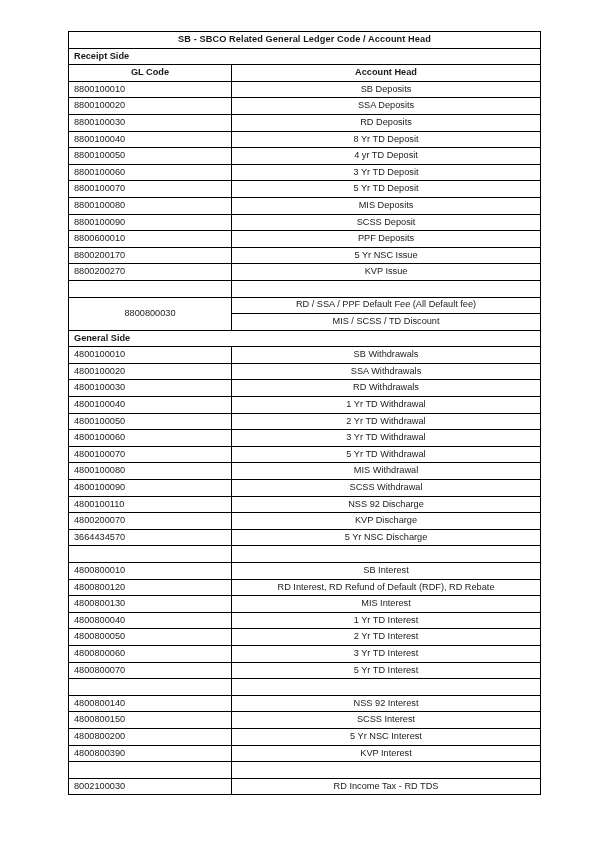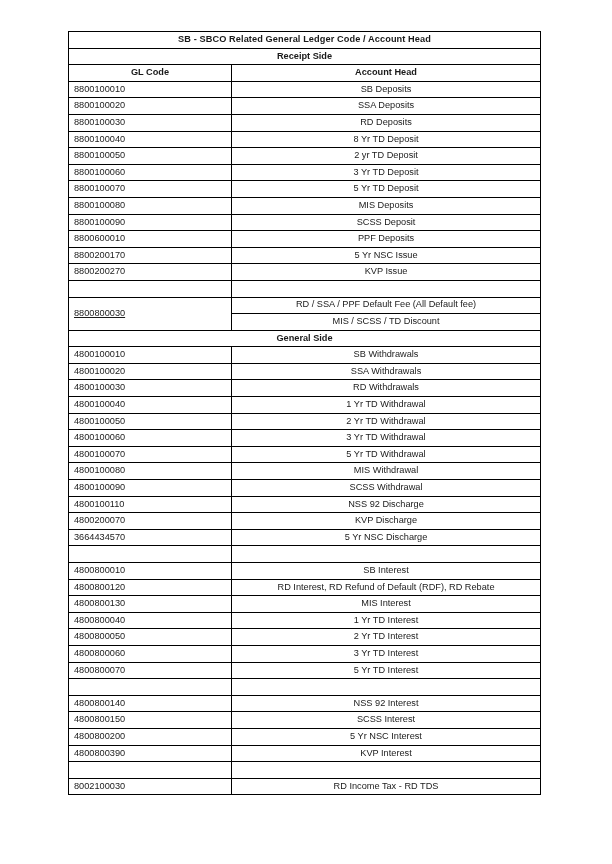--- a/index.html
+++ b/index.html
@@ -49,21 +49,21 @@
   td.title-cell {
     text-align: center;
     font-weight: bold;
     font-size: 10.2px;
     color: #ee1c25;
     height: 17px;
     letter-spacing: 0.1px;
   }
   
   td.section-cell {
-    text-align: center;
+    text-align: left;
     font-weight: bold;
     font-size: 10px;
     color: #000000;
     height: 16.5px;
   }
   
   td.colhead {
     text-align: center;
     font-weight: bold;
     font-size: 10px;
@@ -78,26 +78,25 @@
   }
   td.ah {
     text-align: center;
     font-size: 9.2px;
     padding-left: 6px;
   }
   td.spacer {
     height: 15.6px;
   }
   td.gl-merged {
-    text-align: left;
+    text-align: center;
     font-size: 9.2px;
     padding-left: 6px;
     vertical-align: top;
     padding-top: 2px;
-    text-decoration: underline;
   }
 </style>
 </head>
 <body>
 
 <div class="page">
   <div class="table-wrap">
     <table class="ledger">
       <colgroup>
         <col class="c-gl">
@@ -126,21 +125,21 @@
           <tr>
             <td class="gl">8800100030</td>
             <td class="ah">RD Deposits</td>
           </tr>
           <tr>
             <td class="gl">8800100040</td>
             <td class="ah">8 Yr TD Deposit</td>
           </tr>
           <tr>
             <td class="gl">8800100050</td>
-            <td class="ah">2 yr TD Deposit</td>
+            <td class="ah">4 yr TD Deposit</td>
           </tr>
           <tr>
             <td class="gl">8800100060</td>
             <td class="ah">3 Yr TD Deposit</td>
           </tr>
           <tr>
             <td class="gl">8800100070</td>
             <td class="ah">5 Yr TD Deposit</td>
           </tr>
           <tr>

